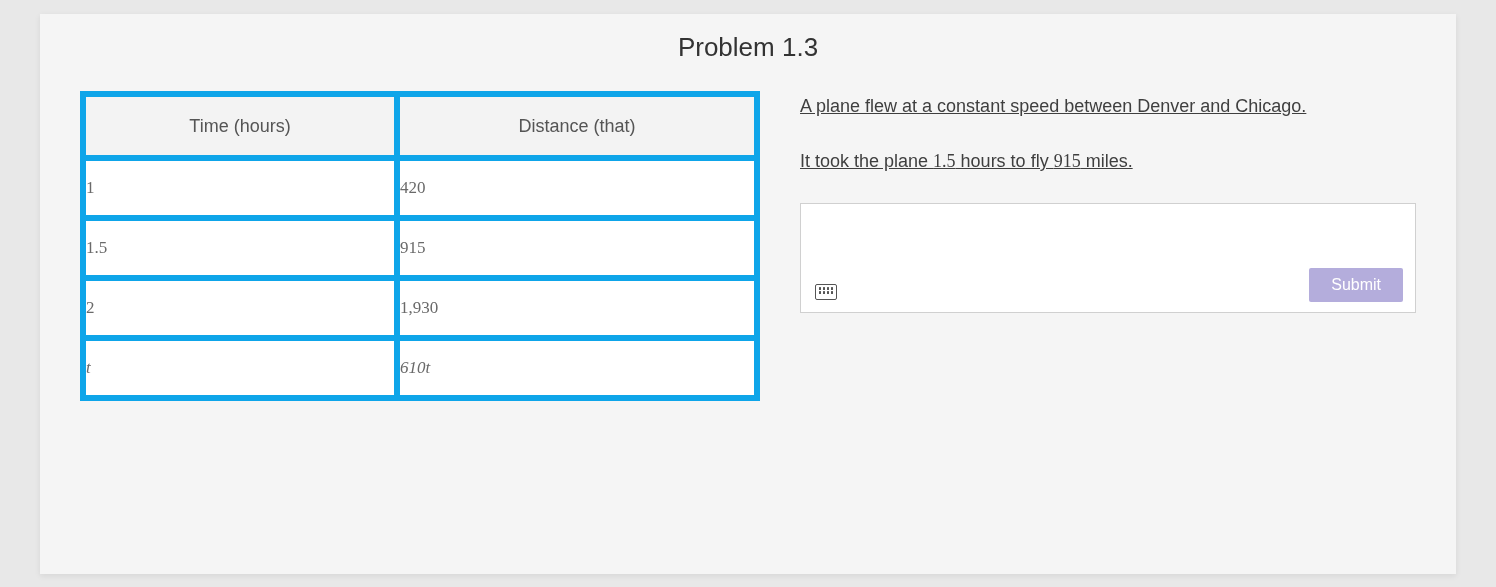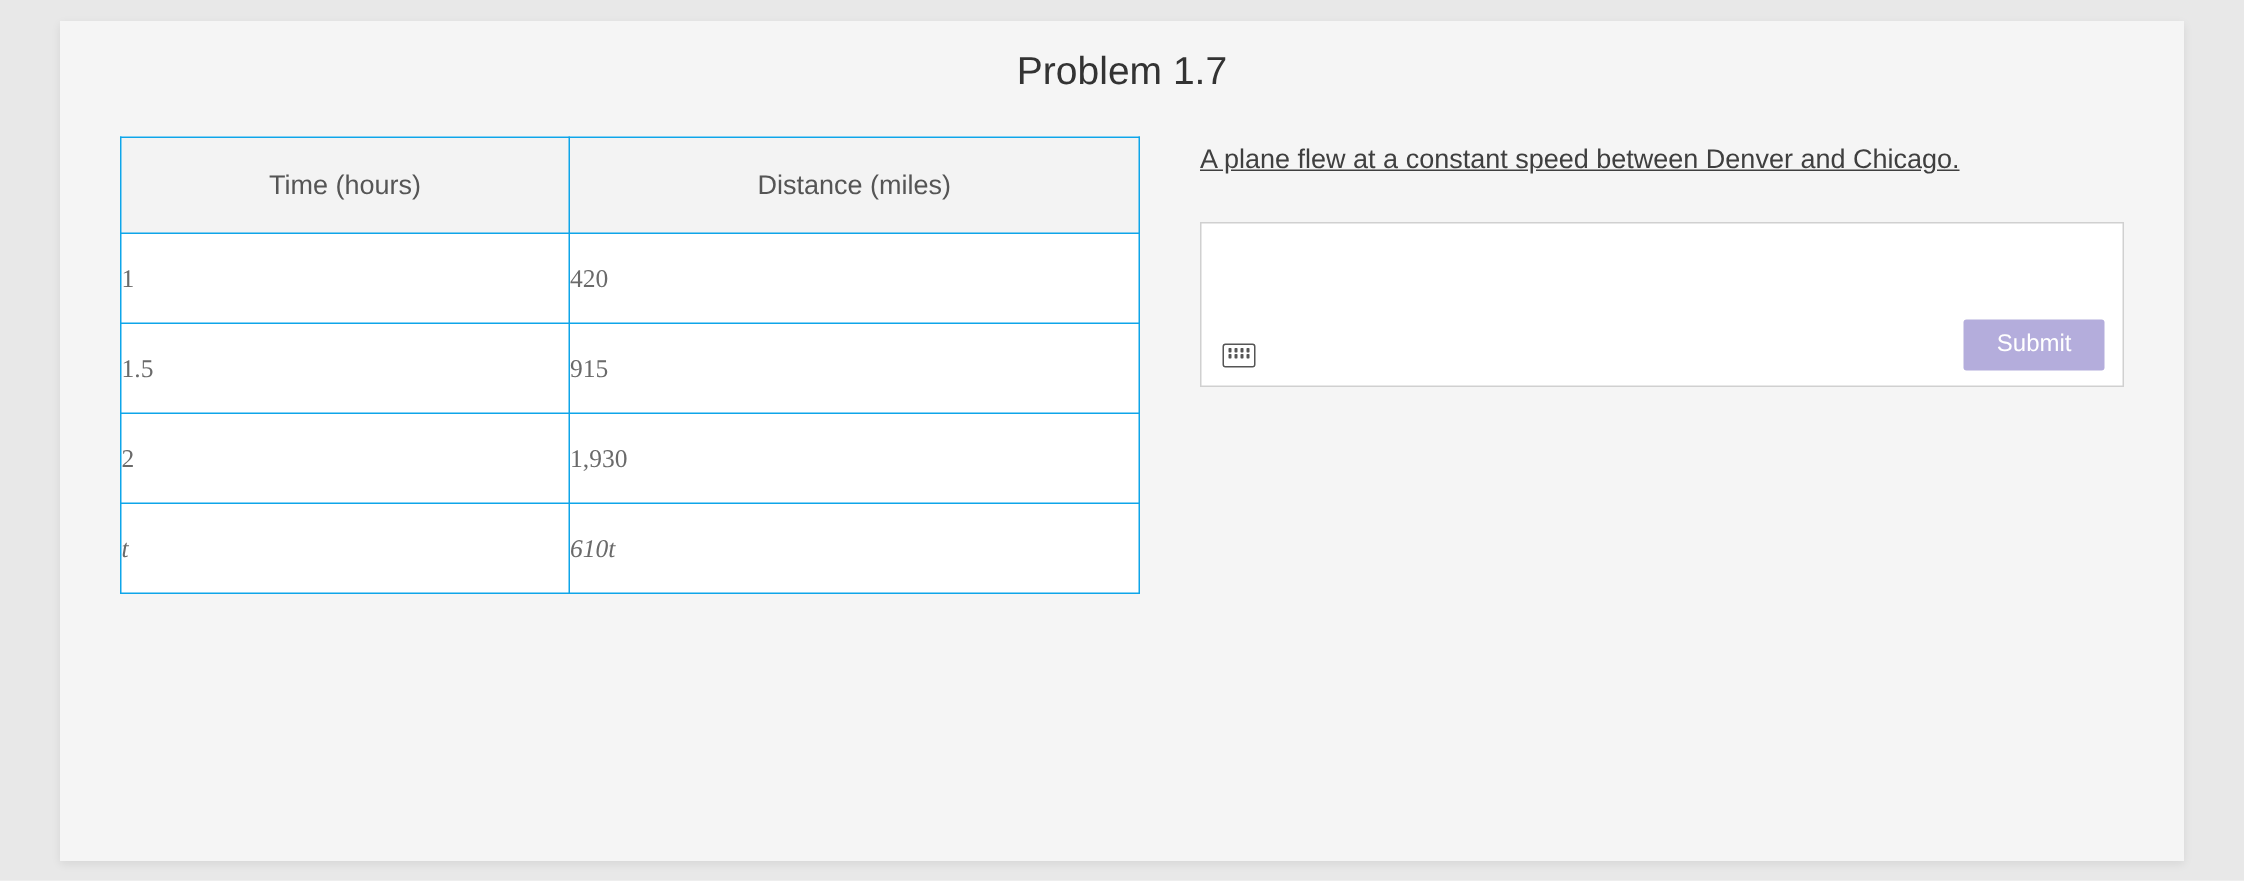--- a/index.html
+++ b/index.html
@@ -32,21 +32,21 @@
   }
   .left { flex: 0 0 680px; }
   .right { flex: 1; padding-top: 2px; }
 
   table {
     width: 100%;
     border-collapse: collapse;
     background: #fff;
   }
   th, td {
-    border: 1px solid #0ea5e9;
+    border: 6px solid #0ea5e9;
     vertical-align: middle;
     font-weight: 400;
   }
   th {
     background: #f3f3f3;
     color: #555;
     font-size: 18px;
     height: 64px;
   }
   td {
@@ -105,30 +105,30 @@
     border-radius: 2px;
     cursor: pointer;
     opacity: 0.85;
     margin-top: 40px;
   }
 </style>
 </head>
 <body>
 
 <div class="page">
-  <h1 class="title">Problem 1.7</h1>
+  <h1 class="title">Problem 1.3</h1>
 
   <div class="content">
 
     <div class="left">
       <table>
         <thead>
           <tr>
             <th>Time (hours)</th>
-            <th>Distance (miles)</th>
+            <th>Distance (that)</th>
           </tr>
         </thead>
         <tbody>
           <tr>
             <td>1</td>
             <td>420</td>
           </tr>
           <tr>
             <td>1.5</td>
             <td>915</td>
@@ -141,20 +141,23 @@
             <td class="var">t</td>
             <td class="var">610t</td>
           </tr>
         </tbody>
       </table>
     </div>
 
     <div class="right">
       <p class="para">A plane flew at a constant speed between Denver and Chicago.</p>
 
+      <p class="para">
+        <span>It took the plane </span><span class="mathnum">1.5</span><span> hours to fly </span><span class="mathnum">915</span><span> miles.</span>
+      </p>
 
 
       <div class="answer-area">
         <div class="kbd-icon">
           <span></span>
             <span></span>
             <span></span>
             <span></span>
             <span></span>
             <span></span>

